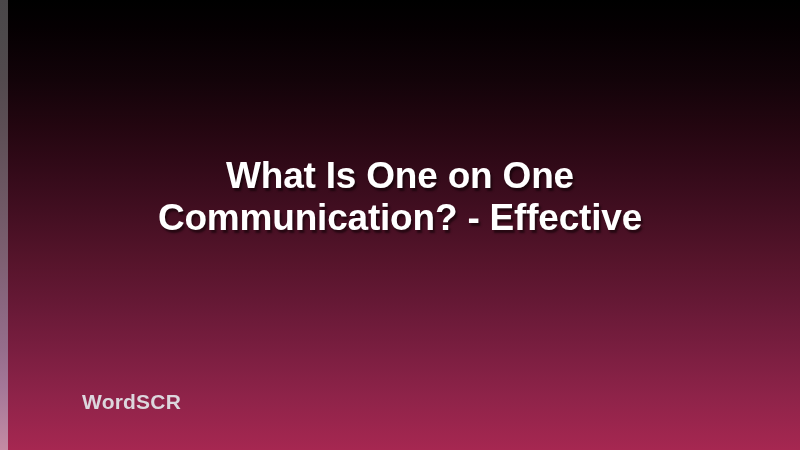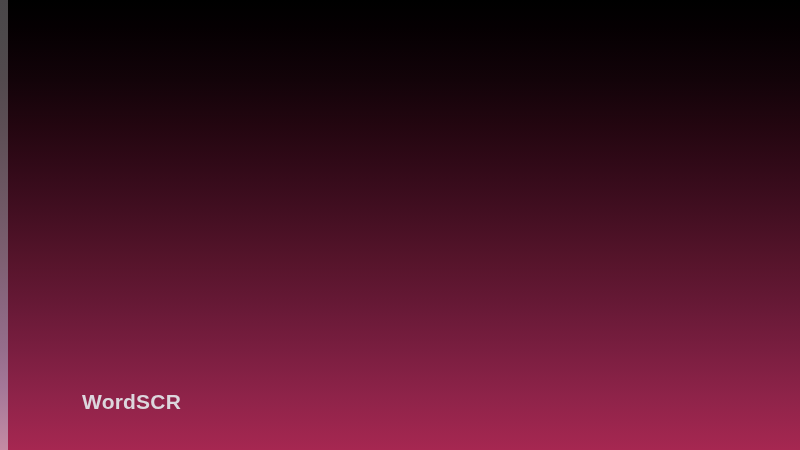--- a/index.html
+++ b/index.html
@@ -88,17 +88,19 @@
   }
 </style>
 </head>
 <body>
 
 <div id="banner">
 
   <div id="left-strip"></div>
 
   <div id="title-block">
+    <span class="title-line">What Is One on One</span>
+    <span class="title-line">Communication? - Effective</span>
   </div>
 
   <div id="logo">WordSCR</div>
 
 </div>
 
 </body></html>

